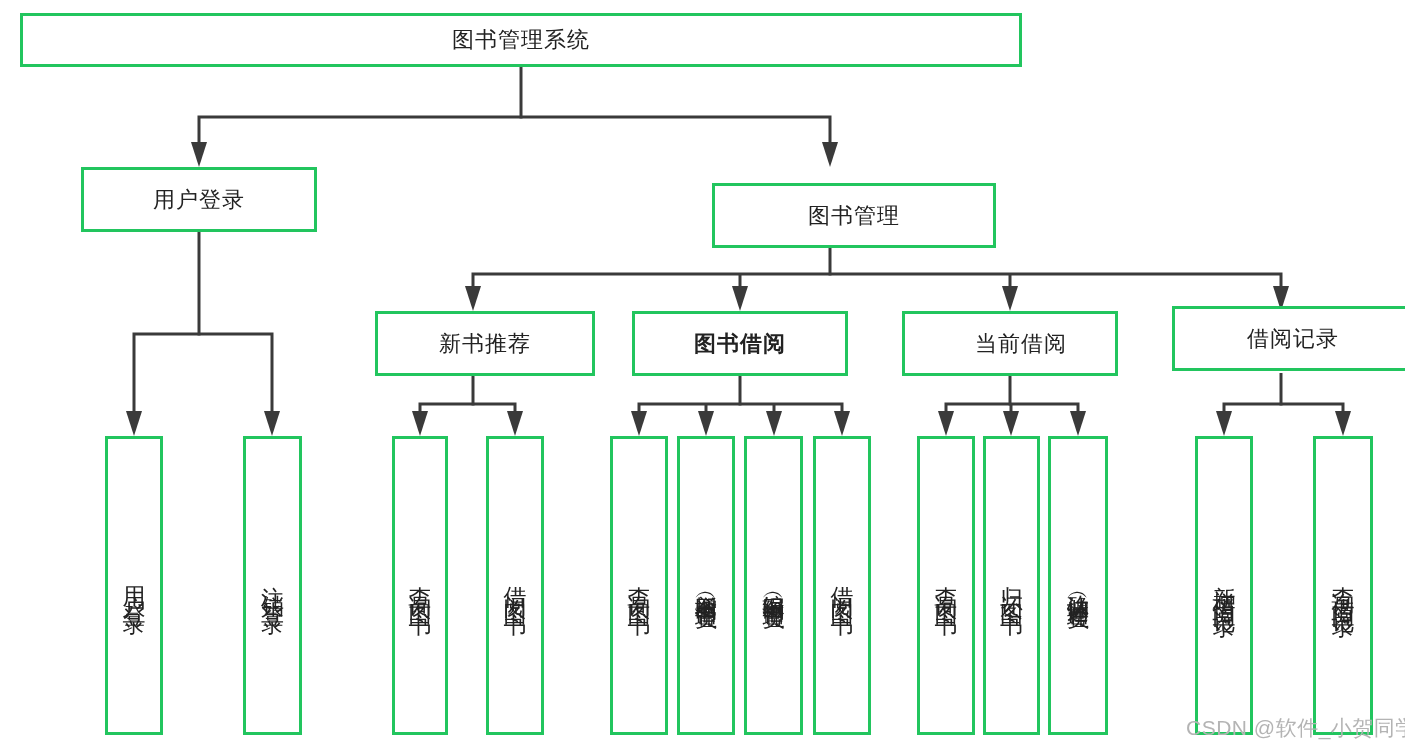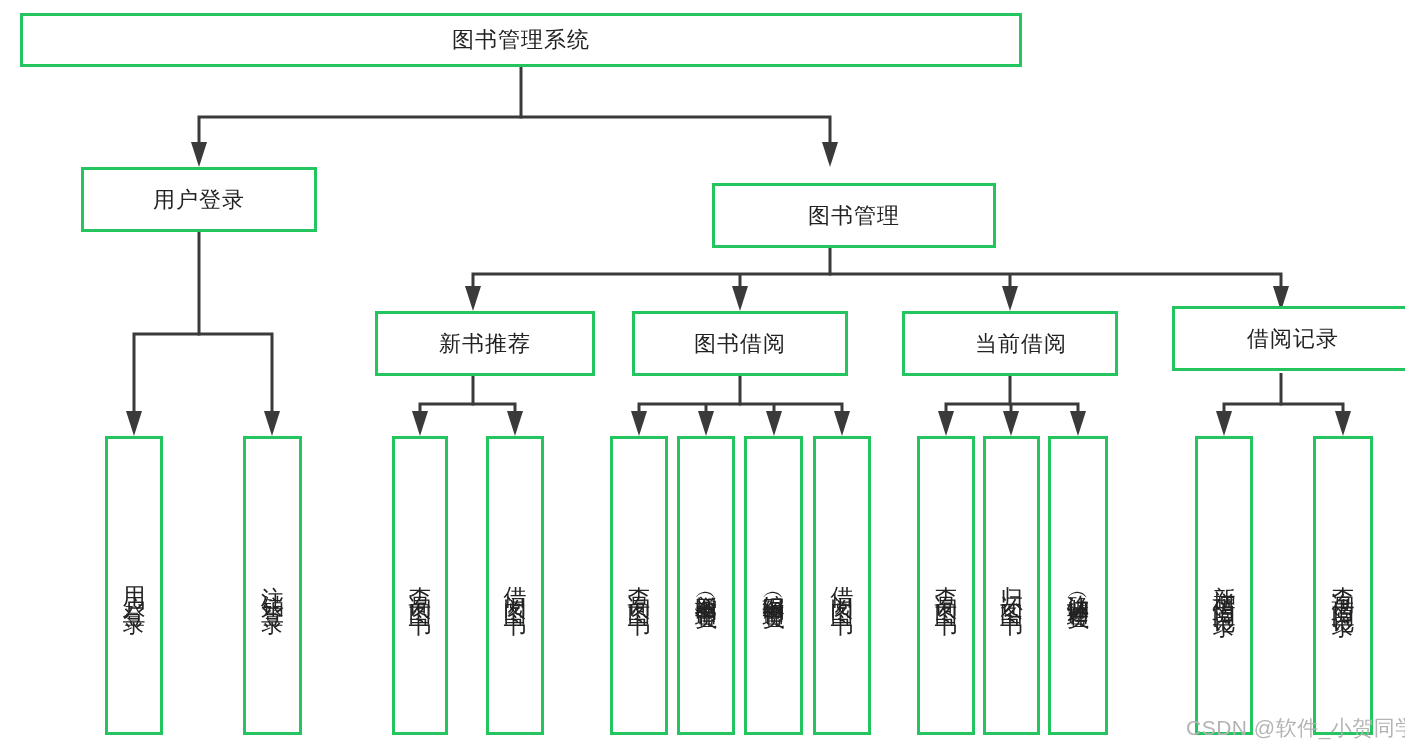--- a/index.html
+++ b/index.html
@@ -78,21 +78,21 @@
     <path d="M1216 411 L1232 411 L1224 436 Z"></path>
     <path d="M1335 411 L1351 411 L1343 436 Z"></path>
   </svg>
 
   <div class="node" style="left:20px;top:13px;width:1002px;height:54px;">图书管理系统</div>
 
   <div class="node" style="left:81px;top:167px;width:236px;height:65px;">用户登录</div>
   <div class="node" style="left:712px;top:183px;width:284px;height:65px;">图书管理</div>
 
   <div class="node" style="left:363px;top:311px;width:220px;height:65px;margin-left:12px;">新书推荐</div>
-  <div class="node" style="left:632px;top:311px;width:216px;height:65px;">图书借阅</div>
+  <div class="node" style="left:632px;top:311px;width:216px;height:65px;font-weight:bold;">图书借阅</div>
   <div class="node" style="left:902px;top:311px;width:216px;height:65px;padding-left:22px;">当前借阅</div>
   <div class="node" style="left:1172px;top:306px;width:242px;height:65px;">借阅记录</div>
 
   <div class="node leaf sp-wide" style="left:105px;top:436px;width:58px;height:299px;">用户登录</div>
   <div class="node leaf sp-wide" style="left:243px;top:436px;width:59px;height:299px;">注销登录</div>
 
   <div class="node leaf sp-wide" style="left:392px;top:436px;width:56px;height:299px;">查询图书</div>
   <div class="node leaf sp-wide" style="left:486px;top:436px;width:58px;height:299px;">借阅图书</div>
 
   <div class="node leaf sp-wide" style="left:610px;top:436px;width:58px;height:299px;">查询图书</div>

